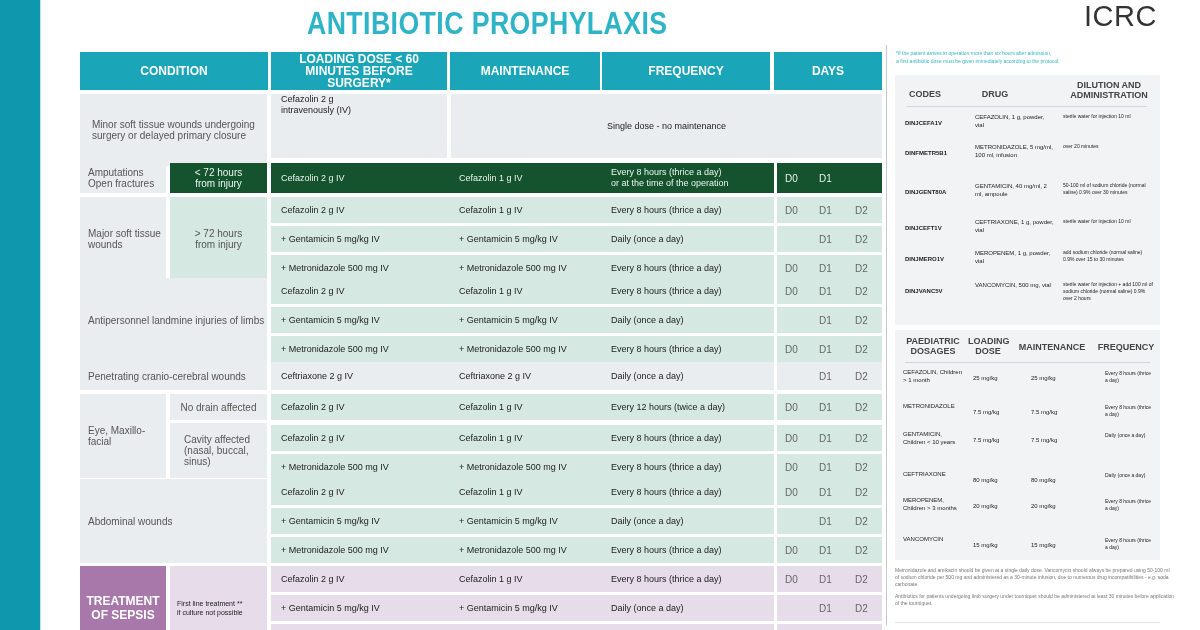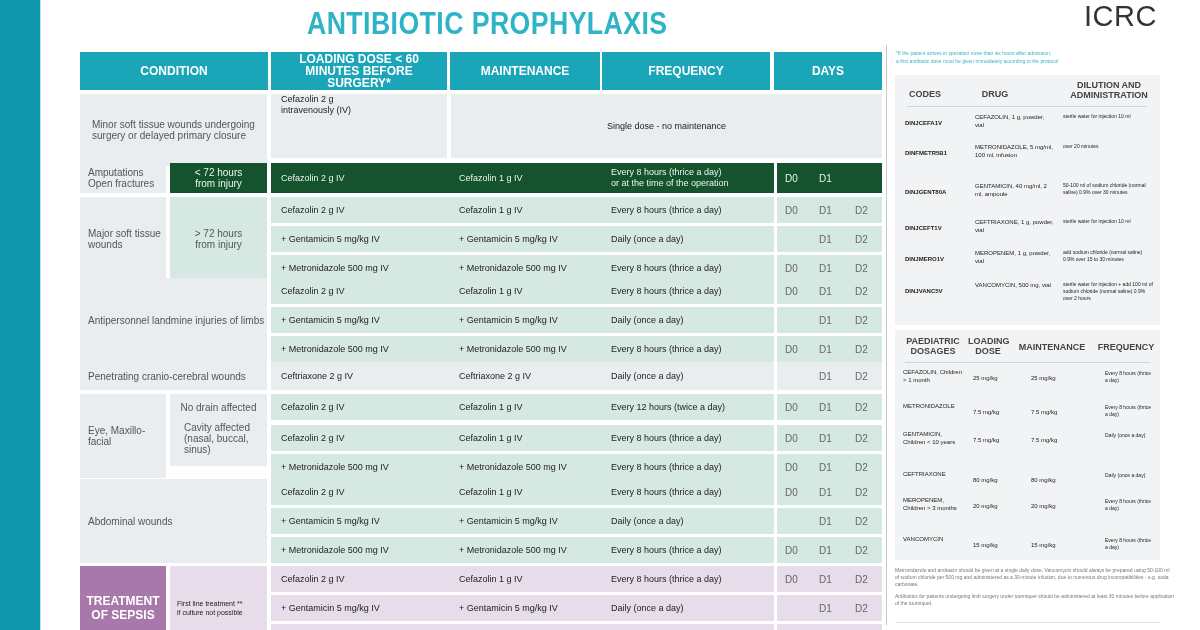--- a/index.html
+++ b/index.html
@@ -138,21 +138,21 @@
       <span style="position:absolute;left:188px;">+ Metronidazole 500 mg IV</span>
       <span style="position:absolute;left:340px;">Every 8 hours (thrice a day)</span>
     </div>
     <div class="cell g-light" style="left:777px;top:336px;width:105px;height:26px;">
       <span class="day" style="left:8px;">D0</span>
       <span class="day" style="left:42px;">D1</span>
       <span class="day" style="left:78px;">D2</span>
     </div>
     <div class="cell cond" style="left:80px;top:394px;width:86px;height:84px;">Eye, Maxillo-facial</div>
     <div class="cell cond center" style="left:170px;top:394px;width:97px;height:26px;">No drain affected</div>
-    <div class="cell cond" style="left:170px;top:411px;width:97px;height:55px;padding-left:14px;padding-right:0;">Cavity affected (nasal, buccal, sinus)</div>
+    <div class="cell cond" style="left:170px;top:423px;width:97px;height:55px;padding-left:14px;padding-right:0;">Cavity affected (nasal, buccal, sinus)</div>
     <div class="cell g-light" style="left:271px;top:394px;width:503px;height:26px;">
       <span style="position:absolute;left:10px;">Cefazolin 2 g IV</span>
       <span style="position:absolute;left:188px;">Cefazolin 1 g IV</span>
       <span style="position:absolute;left:340px;">Every 12 hours (twice a day)</span>
     </div>
     <div class="cell g-light" style="left:777px;top:394px;width:105px;height:26px;">
       <span class="day" style="left:8px;">D0</span>
       <span class="day" style="left:42px;">D1</span>
       <span class="day" style="left:78px;">D2</span>
     </div>

